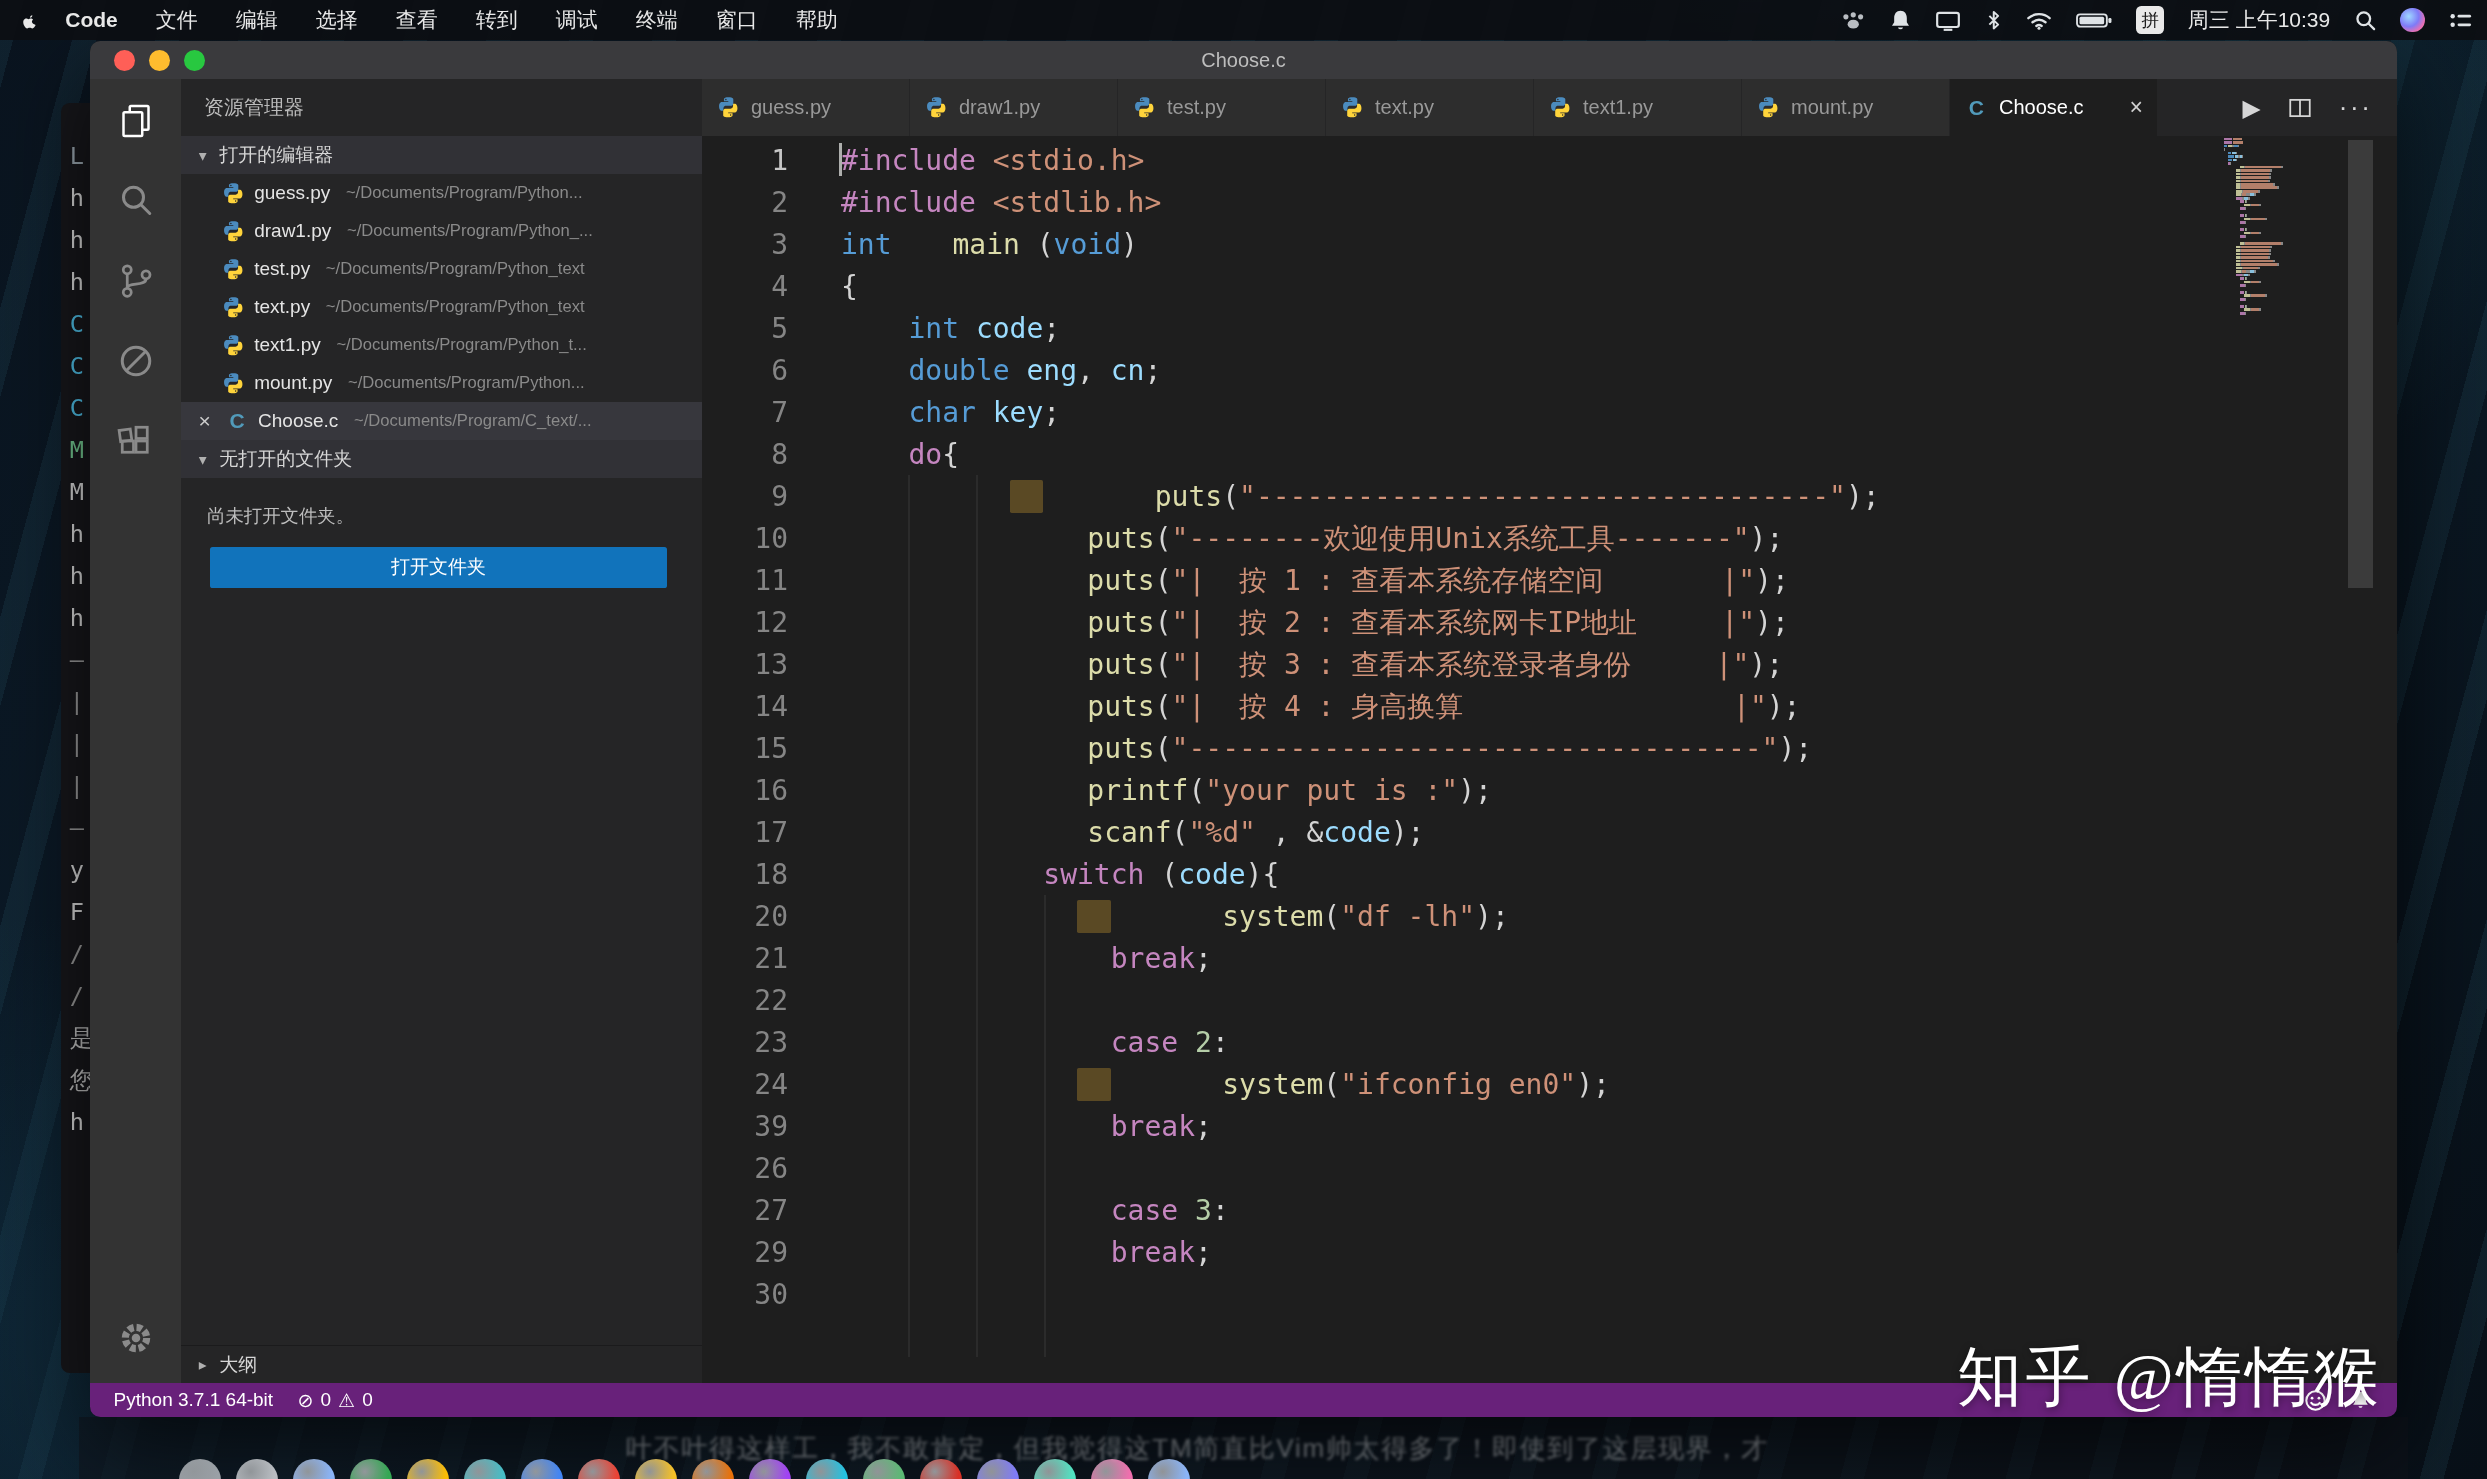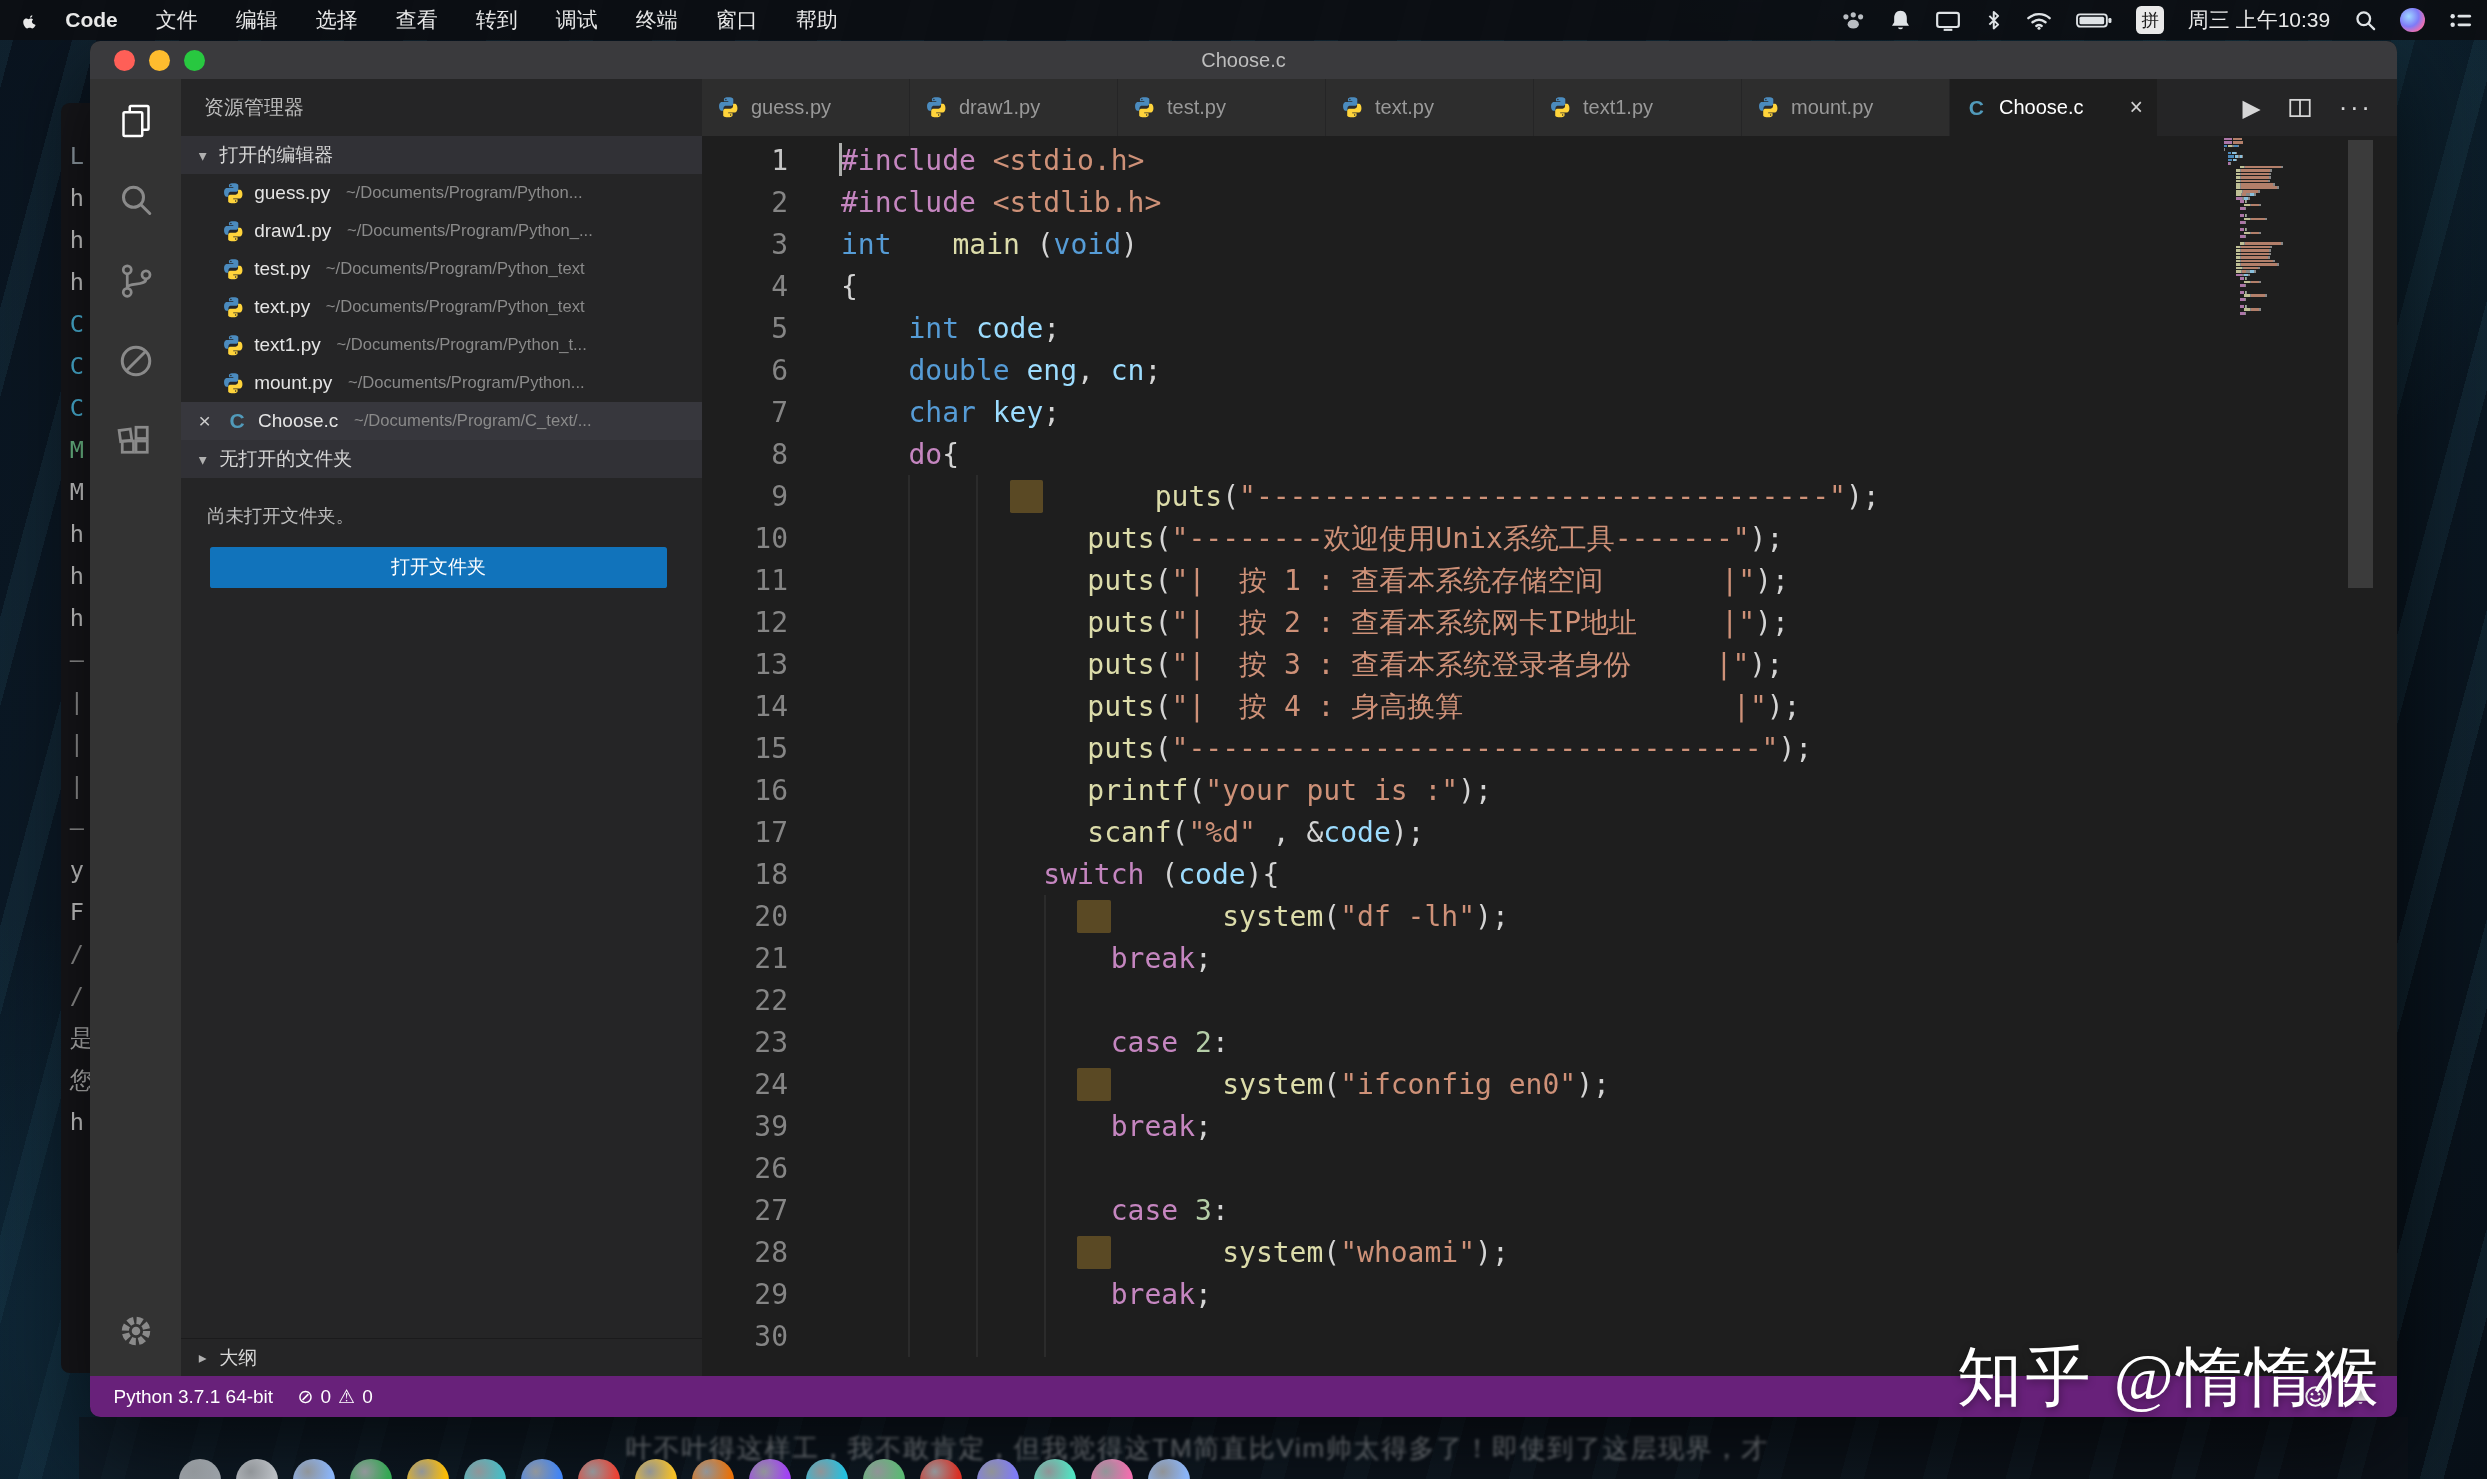--- a/index.html
+++ b/index.html
@@ -91,21 +91,21 @@
   .nu{color:#B5CEA8;} .va{color:#9CDCFE;} .pl{color:#D4D4D4;}
   .hl{background:rgba(150,116,42,.5); border-radius:1.7px;}
   .cursor { position:absolute; left:137px; top:7px; width:2.6px; height:33px; background:#aeafad; }
   .iguide { position:absolute; width:1.7px; background:rgba(255,255,255,.06); }
   .minimap { position:absolute; top:1.7px; right:75px; width:98px; }
   .mline { height:2.6px; margin-bottom:0.9px; display:flex; }
   .mseg { height:2.6px; display:inline-block; }
   .vscroll { position:absolute; right:24.5px; top:3.5px; width:25px; height:448px; background:rgba(121,121,121,.32); }
 
   
-  .statusbar { height:41px; background:#68217A; display:flex; align-items:center; color:#ffffff; font-size:19px; }
+  .statusbar { height:34px; background:#68217A; display:flex; align-items:center; color:#ffffff; font-size:19px; }
   .sb-left { display:flex; align-items:center; gap:24.5px; padding-left:23.6px; }
   .sb-right { margin-left:auto; display:flex; align-items:center; gap:31.5px; padding-right:30px; white-space:nowrap; }
   .sb-item { display:flex; align-items:center; gap:7px; }
   .sb-ico { font-size:19px; }
 
   
   .watermark { position:absolute; left:1957px; top:1333px; z-index:60; color:#ffffff; font-size:65px;
     font-weight:500; letter-spacing:3.5px; text-shadow:0 1.7px 8.7px rgba(0,0,0,.45); white-space:nowrap;font-family:Liberation Serif, serif; }
   .bottom-strip { position:absolute; left:79px; right:79px; top:1417px; height:63px;
     background:rgba(16,20,28,.55); z-index:4; overflow:hidden; }
@@ -437,21 +437,20 @@
             <div class="cline"><span class="ln">17</span><span class="lc"><span class="pl">            </span><span class="fn">scanf</span><span class="pl">(</span><span class="st">"%d"</span><span class="pl"> , &amp;</span><span class="va">code</span><span class="pl">);</span></span></div>
             <div class="cline"><span class="ln">18</span><span class="lc"><span class="pl">            </span><span class="kw">switch</span><span class="pl"> (</span><span class="va">code</span><span class="pl">){</span></span></div>
             <div class="cline"><span class="ln">20</span><span class="lc"><span class="pl">              </span><span class="hl">  </span><span class="pl">    </span><span class="fn">system</span><span class="pl">(</span><span class="st">"df -lh"</span><span class="pl">);</span></span></div>
             <div class="cline"><span class="ln">21</span><span class="lc"><span class="pl">                </span><span class="kw">break</span><span class="pl">;</span></span></div>
             <div class="cline"><span class="ln">22</span><span class="lc"></span></div>
             <div class="cline"><span class="ln">23</span><span class="lc"><span class="pl">                </span><span class="kw">case</span><span class="pl"> </span><span class="nu">2</span><span class="pl">:</span></span></div>
             <div class="cline"><span class="ln">24</span><span class="lc"><span class="pl">              </span><span class="hl">  </span><span class="pl">    </span><span class="fn">system</span><span class="pl">(</span><span class="st">"ifconfig en0"</span><span class="pl">);</span></span></div>
             <div class="cline"><span class="ln">39</span><span class="lc"><span class="pl">                </span><span class="kw">break</span><span class="pl">;</span></span></div>
             <div class="cline"><span class="ln">26</span><span class="lc"></span></div>
             <div class="cline"><span class="ln">27</span><span class="lc"><span class="pl">                </span><span class="kw">case</span><span class="pl"> </span><span class="nu">3</span><span class="pl">:</span></span></div>
-            <div class="cline"><span class="ln">28</span><span class="lc"><span class="pl">              </span><span class="hl">  </span><span class="pl">    </span><span class="fn">system</span><span class="pl">(</span><span class="st">"whoami"</span><span class="pl">);</span></span></div>
             <div class="cline"><span class="ln">29</span><span class="lc"><span class="pl">                </span><span class="kw">break</span><span class="pl">;</span></span></div>
             <div class="cline"><span class="ln">30</span><span class="lc"></span></div>
           </div>
         <div class="cursor"></div>
         <div class="iguide" style="left:206px; top:339px; height:882px;"></div>
         <div class="iguide" style="left:274px; top:339px; height:882px;"></div>
         <div class="iguide" style="left:342px; top:759px; height:462px;"></div>
         <div class="minimap" id="minimap">
             <div class="mline">
               <span class="mseg" style="width: 8px; background: rgb(197, 134, 192); opacity: 0.85;"></span>

